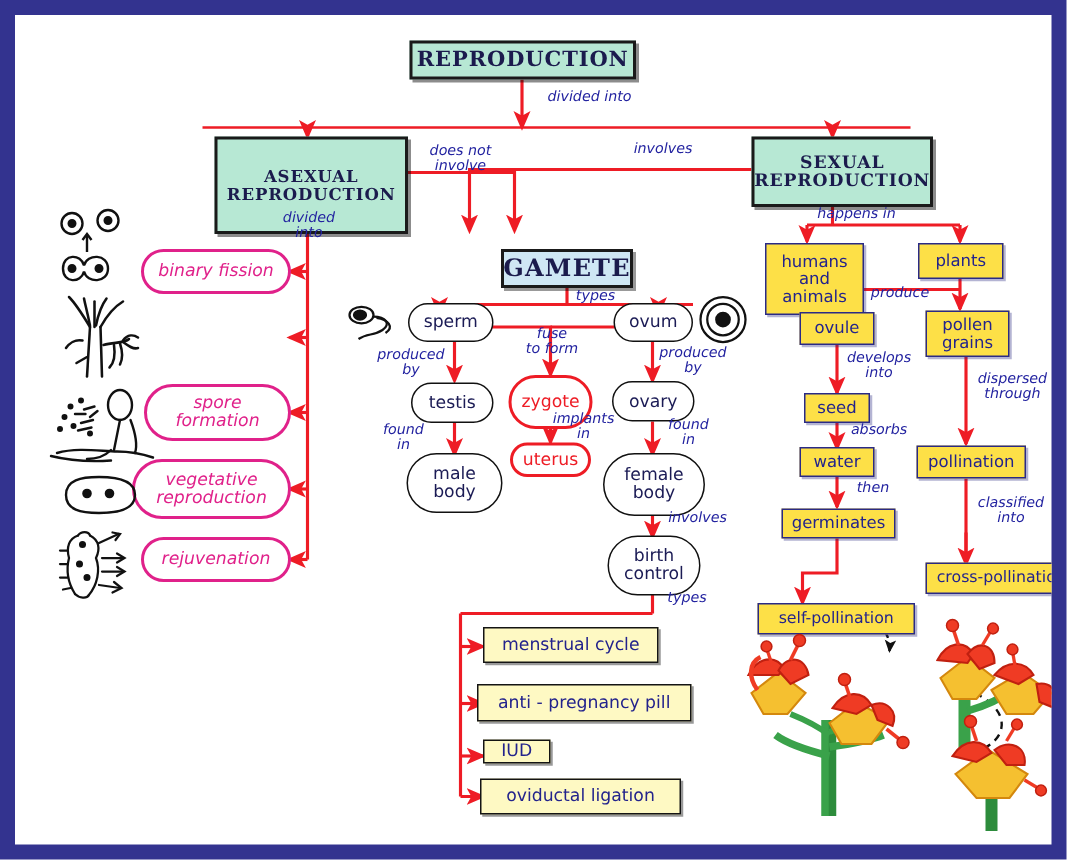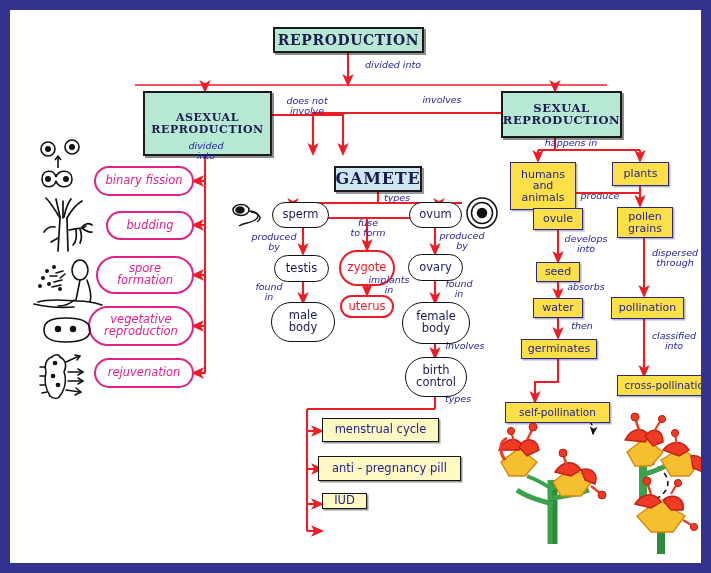--- a/index.html
+++ b/index.html
@@ -207,21 +207,20 @@
 
   <div class="node boxteal" style="left:133px;top:81px;width:129px;height:65px;font-size:11px;">ASEXUAL
 REPRODUCTION</div>
 
   <div class="node boxteal" style="left:491px;top:81px;width:121px;height:47px;font-size:11.5px;">SEXUAL
 REPRODUCTION</div>
 
   <div class="node boxblue" style="left:324px;top:156px;width:88px;height:26px;font-size:16px;">GAMETE</div>
 
   <div class="node ovalpink" style="left:84px;top:156px;width:100px;height:30px;">binary  fission</div>
-  <div class="node ovalpink" style="left:96px;top:201px;width:88px;height:29px;">budding</div>
   <div class="node ovalpink" style="left:86px;top:246px;width:98px;height:38px;">spore
 formation</div>
   <div class="node ovalpink" style="left:78px;top:296px;width:106px;height:40px;">vegetative
 reproduction</div>
   <div class="node ovalpink" style="left:84px;top:348px;width:100px;height:30px;">rejuvenation</div>
 
   <div class="node ovalblack" style="left:262px;top:192px;width:57px;height:26px;">sperm</div>
   <div class="node ovalblack" style="left:399px;top:192px;width:53px;height:26px;">ovum</div>
   <div class="node ovalblack" style="left:264px;top:245px;width:55px;height:27px;">testis</div>
   <div class="node ovalred" style="left:329px;top:240px;width:56px;height:36px;">zygote</div>
@@ -230,20 +229,21 @@
   <div class="node ovalblack" style="left:261px;top:292px;width:64px;height:40px;">male
 body</div>
   <div class="node ovalblack" style="left:392px;top:292px;width:68px;height:42px;">female
 body</div>
   <div class="node ovalblack" style="left:395px;top:347px;width:62px;height:40px;">birth
 control</div>
 
   <div class="node boxdark" style="left:312px;top:408px;width:117px;height:24px;">menstrual  cycle</div>
   <div class="node boxdark" style="left:308px;top:446px;width:143px;height:25px;">anti - pregnancy  pill</div>
   <div class="node boxdark" style="left:312px;top:483px;width:45px;height:16px;text-align:center;">IUD</div>
+  <div class="node boxdark" style="left:310px;top:509px;width:134px;height:24px;">oviductal   ligation</div>
 
   <div class="node boxnavy" style="left:500px;top:152px;width:66px;height:48px;">humans
 and
 animals</div>
   <div class="node boxnavy" style="left:602px;top:152px;width:57px;height:24px;">plants</div>
   <div class="node boxnavy" style="left:523px;top:198px;width:50px;height:22px;">ovule</div>
   <div class="node boxnavy" style="left:607px;top:197px;width:56px;height:31px;">pollen
 grains</div>
   <div class="node boxnavy" style="left:526px;top:252px;width:44px;height:20px;">seed</div>
   <div class="node boxnavy" style="left:523px;top:288px;width:50px;height:20px;">water</div>

